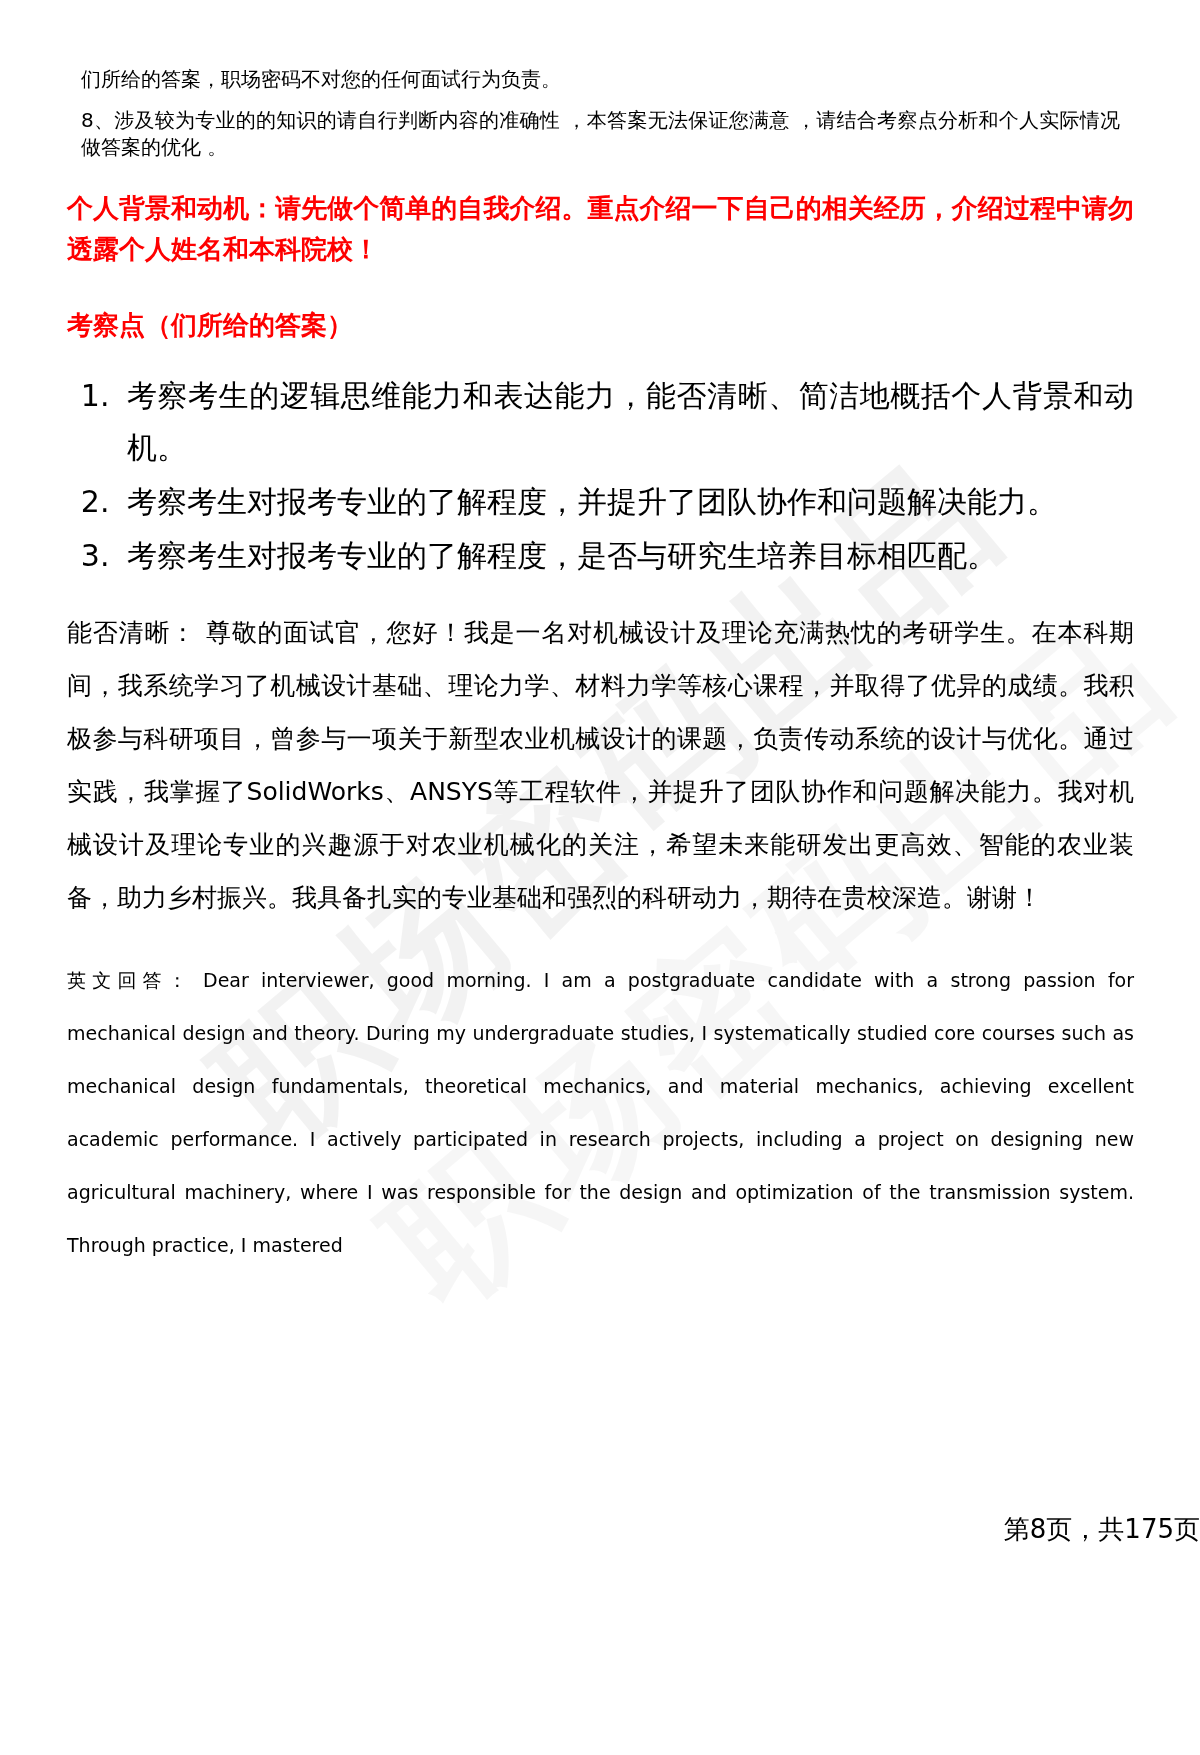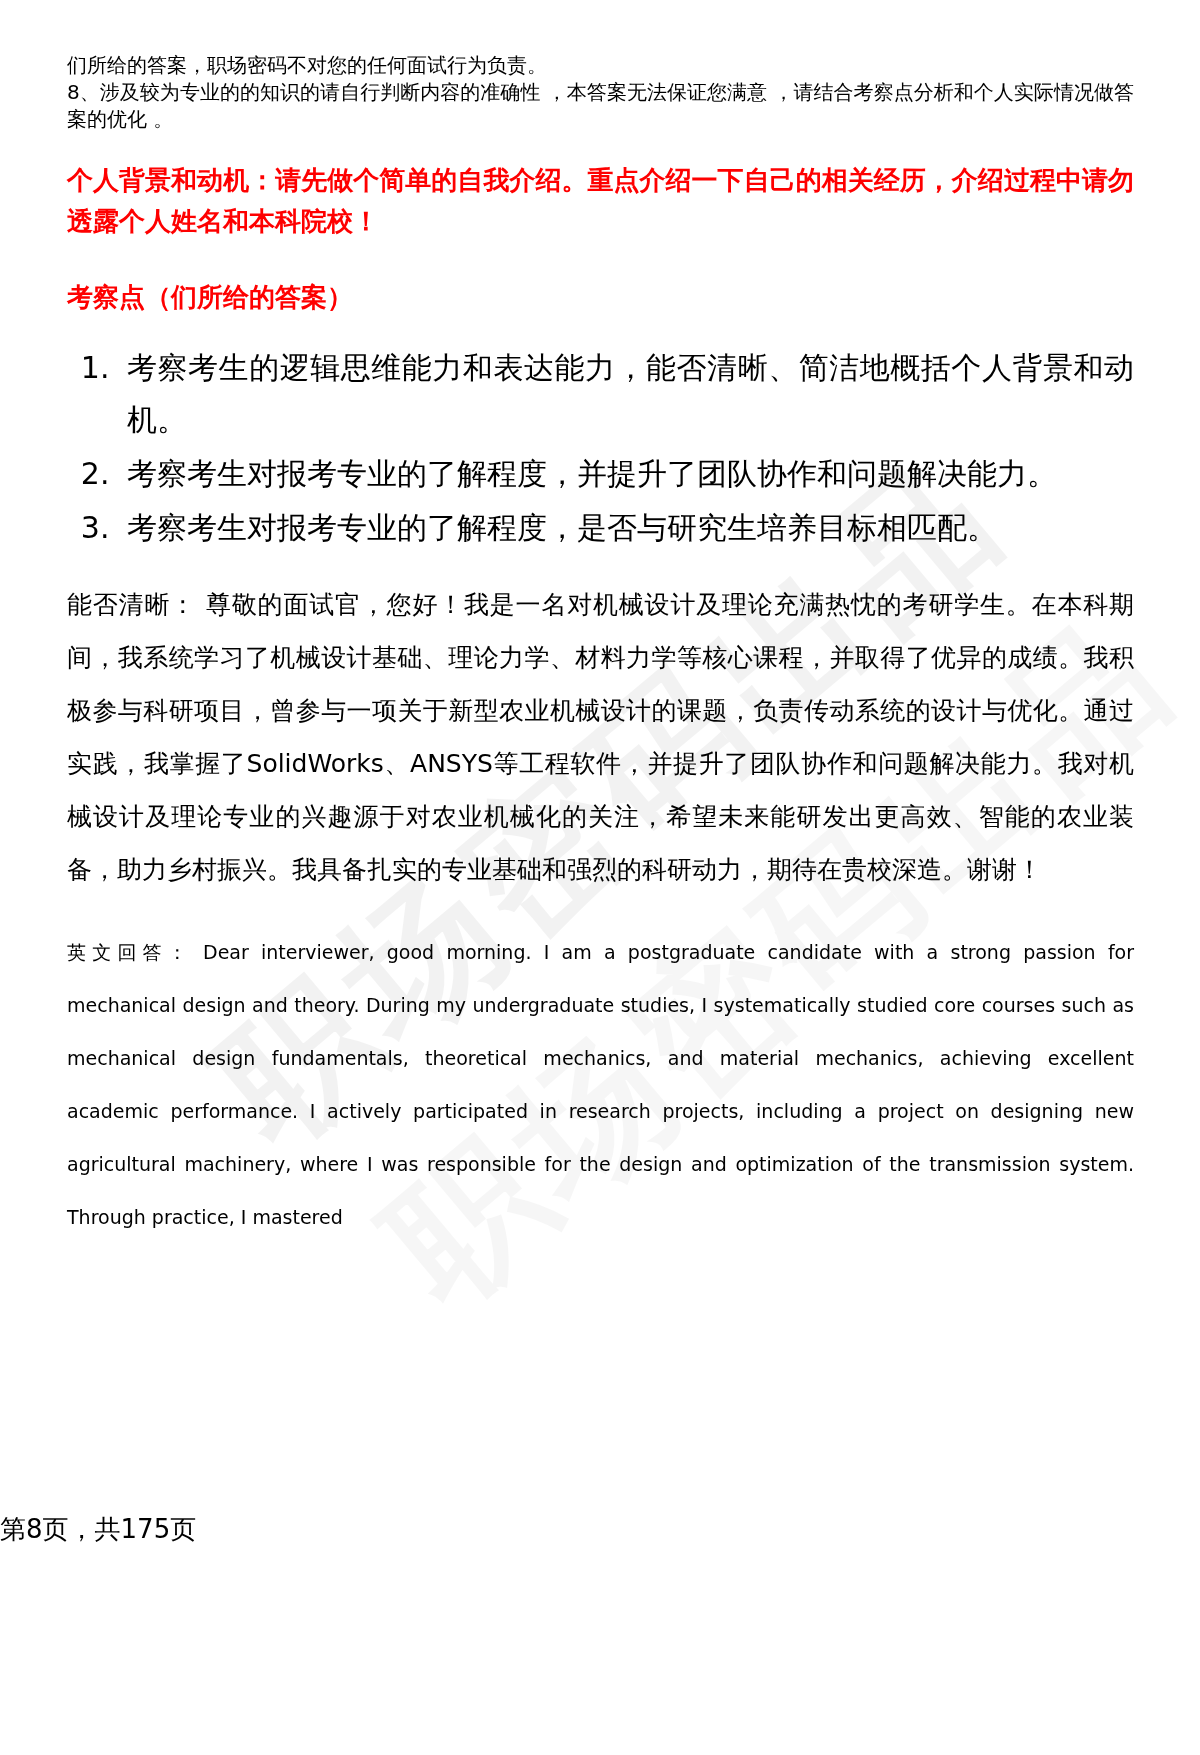--- a/index.html
+++ b/index.html
@@ -32,21 +32,21 @@
 
   .content {
     position: relative;
     z-index: 1;
     padding: 52px 66px 0 67px;
   }
 
   .disclaimer {
     font-size: 20px;
     line-height: 27px;
-    margin: 0;
+    margin: 14px;
     text-align: justify;
   }
 
   .question-heading {
     color: #fe0000;
     font-size: 26px;
     line-height: 41px;
     font-weight: bold;
     margin: 27px 0 0 0;
     text-align: justify;
@@ -82,21 +82,21 @@
   .answer.en {
     font-size: 19px;
     margin-top: 30px;
   }
 
   .footer {
     position: absolute;
     left: 0;
     right: 0;
     top: 1512px;
-    text-align: left;
+    text-align: right;
     font-size: 26px;
     z-index: 1;
   }
 </style>
 </head>
 <body>
 
 <div class="page">
 
   <div class="watermark wm1">职场密码出品</div>

